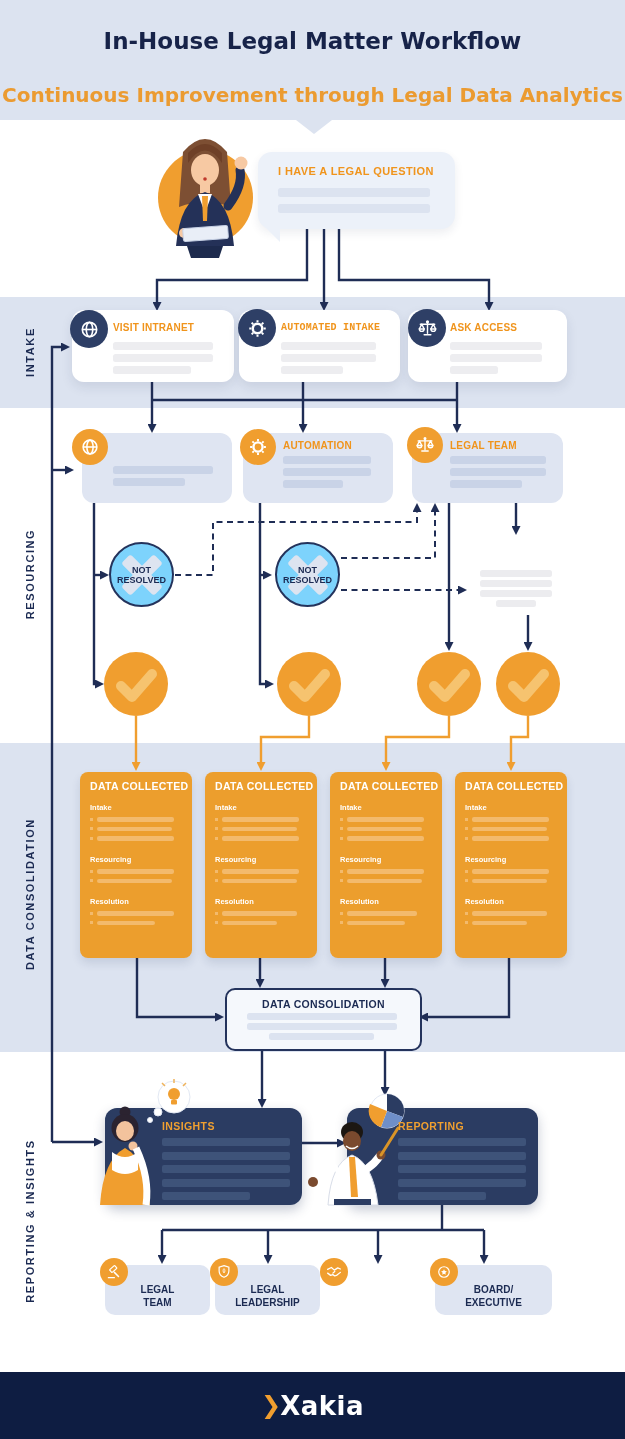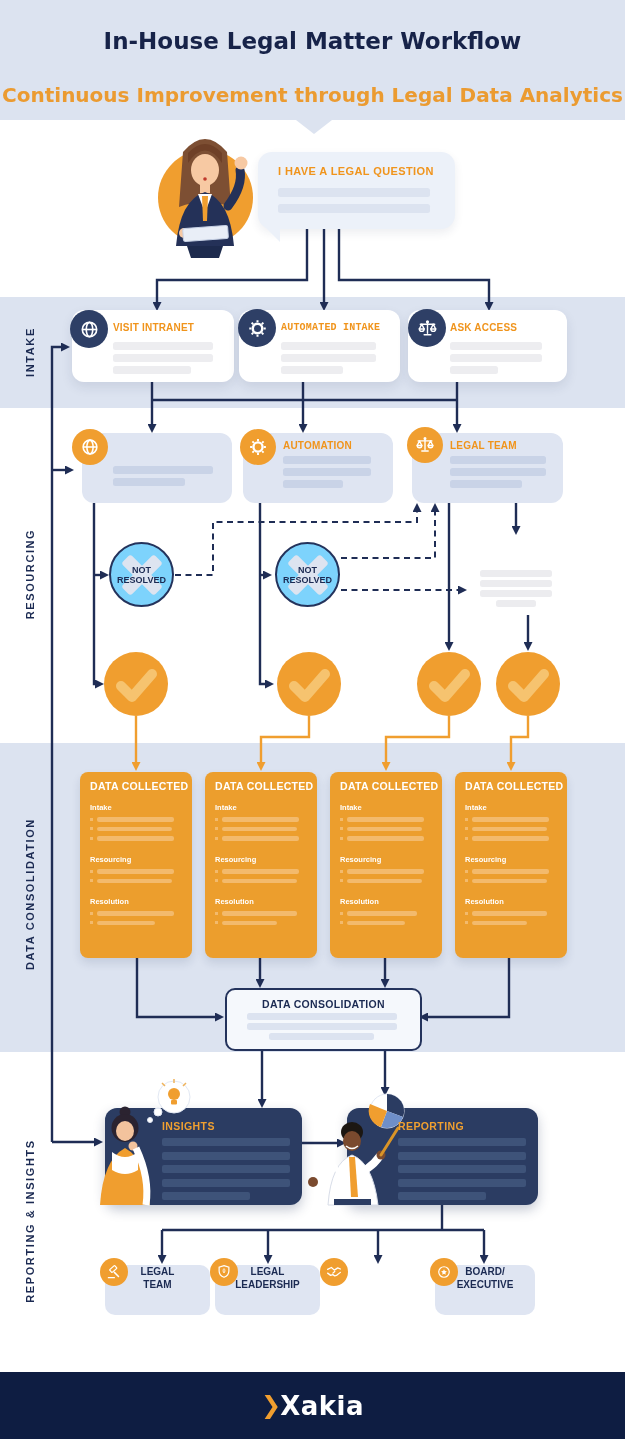--- a/index.html
+++ b/index.html
@@ -52,21 +52,21 @@
   .oc-box{position:absolute;z-index:2;width:112px;background:#ec9e2d;border-radius:8px;
           box-shadow:0 5px 10px rgba(27,42,82,.12);}
   .oc-title{position:absolute;left:10px;font-size:10.5px;font-weight:bold;color:#fff;letter-spacing:.3px;z-index:4;}
   .oc-sec{position:absolute;left:10px;font-size:7.5px;font-weight:bold;color:#fff;z-index:4;}
   .dc-box{position:absolute;z-index:2;background:#f5f8fc;border:2.5px solid #24335c;border-radius:10px;}
   .dc-title{position:absolute;top:8px;left:0;width:100%;text-align:center;font-size:10.5px;font-weight:bold;
             color:#1b2a52;letter-spacing:.3px;}
   .navy-box{position:absolute;z-index:2;background:#2b3c62;border-radius:12px;box-shadow:0 5px 12px rgba(27,42,82,.25);}
   .navy-box-title{position:absolute;font-size:10.5px;font-weight:bold;color:#f0a030;letter-spacing:.4px;z-index:4;}
   .aud-box{position:absolute;z-index:2;height:50px;background:#dfe5f2;border-radius:10px;}
-  .aud-label{position:absolute;top:0;left:0;width:100%;text-align:center;font-size:10px;font-weight:bold;
+  .aud-label{position:absolute;top:18px;left:0;width:100%;text-align:center;font-size:10px;font-weight:bold;
              color:#1b2a52;line-height:13px;}
   .footer{position:absolute;left:0;top:1372px;width:625px;height:67px;background:#0e1d42;z-index:2;
           display:flex;align-items:center;justify-content:center;}
   .logo{display:flex;align-items:center;font-family:"DejaVu Sans",sans-serif;font-weight:bold;}
   .logo-chev{color:#f09e2f;font-size:24px;margin-right:-1px;transform:translateY(-1px);}
   .logo-text{color:#fff;font-size:26px;letter-spacing:.5px;}
 </style>
 </head>
 <body>
 
@@ -482,21 +482,21 @@
   <div class="icon-circle orange-ic" style="left:320px;top:1258px;width:28px;height:28px;">
     <svg width="18" height="18" viewBox="0 0 24 24">
         <g fill="none" stroke="#fff" stroke-width="1.7" stroke-linejoin="round" stroke-linecap="round">
           <path d="M3.5 8.5l5-2.5 4 3.5 4.5-3 3.5 1.5"></path>
           <path d="M3.5 13.5l4 3 3-1 2.5 1.8 3-1.2 4.5-3.6"></path>
           <path d="M10.5 13.5l2.5-2.2"></path>
         </g>
       </svg>
   </div>
 
-  <div class="aud-box" style="left:435px;top:1265px;width:100px;">
+  <div class="aud-box" style="left:435px;top:1265px;width:117px;">
     <div class="aud-label pre">BOARD/
 EXECUTIVE</div>
   </div>
   <div class="icon-circle orange-ic" style="left:430px;top:1258px;width:28px;height:28px;">
     <svg width="18" height="18" viewBox="0 0 24 24">
         <g fill="none" stroke="#fff" stroke-width="1.6">
           <circle cx="12" cy="12" r="7"></circle>
           <path d="M12 8.2l1.2 2.4 2.6.4-1.9 1.9.4 2.6-2.3-1.2-2.3 1.2.4-2.6-1.9-1.9 2.6-.4Z" fill="#fff" stroke="none"></path>
         </g>
       </svg>

